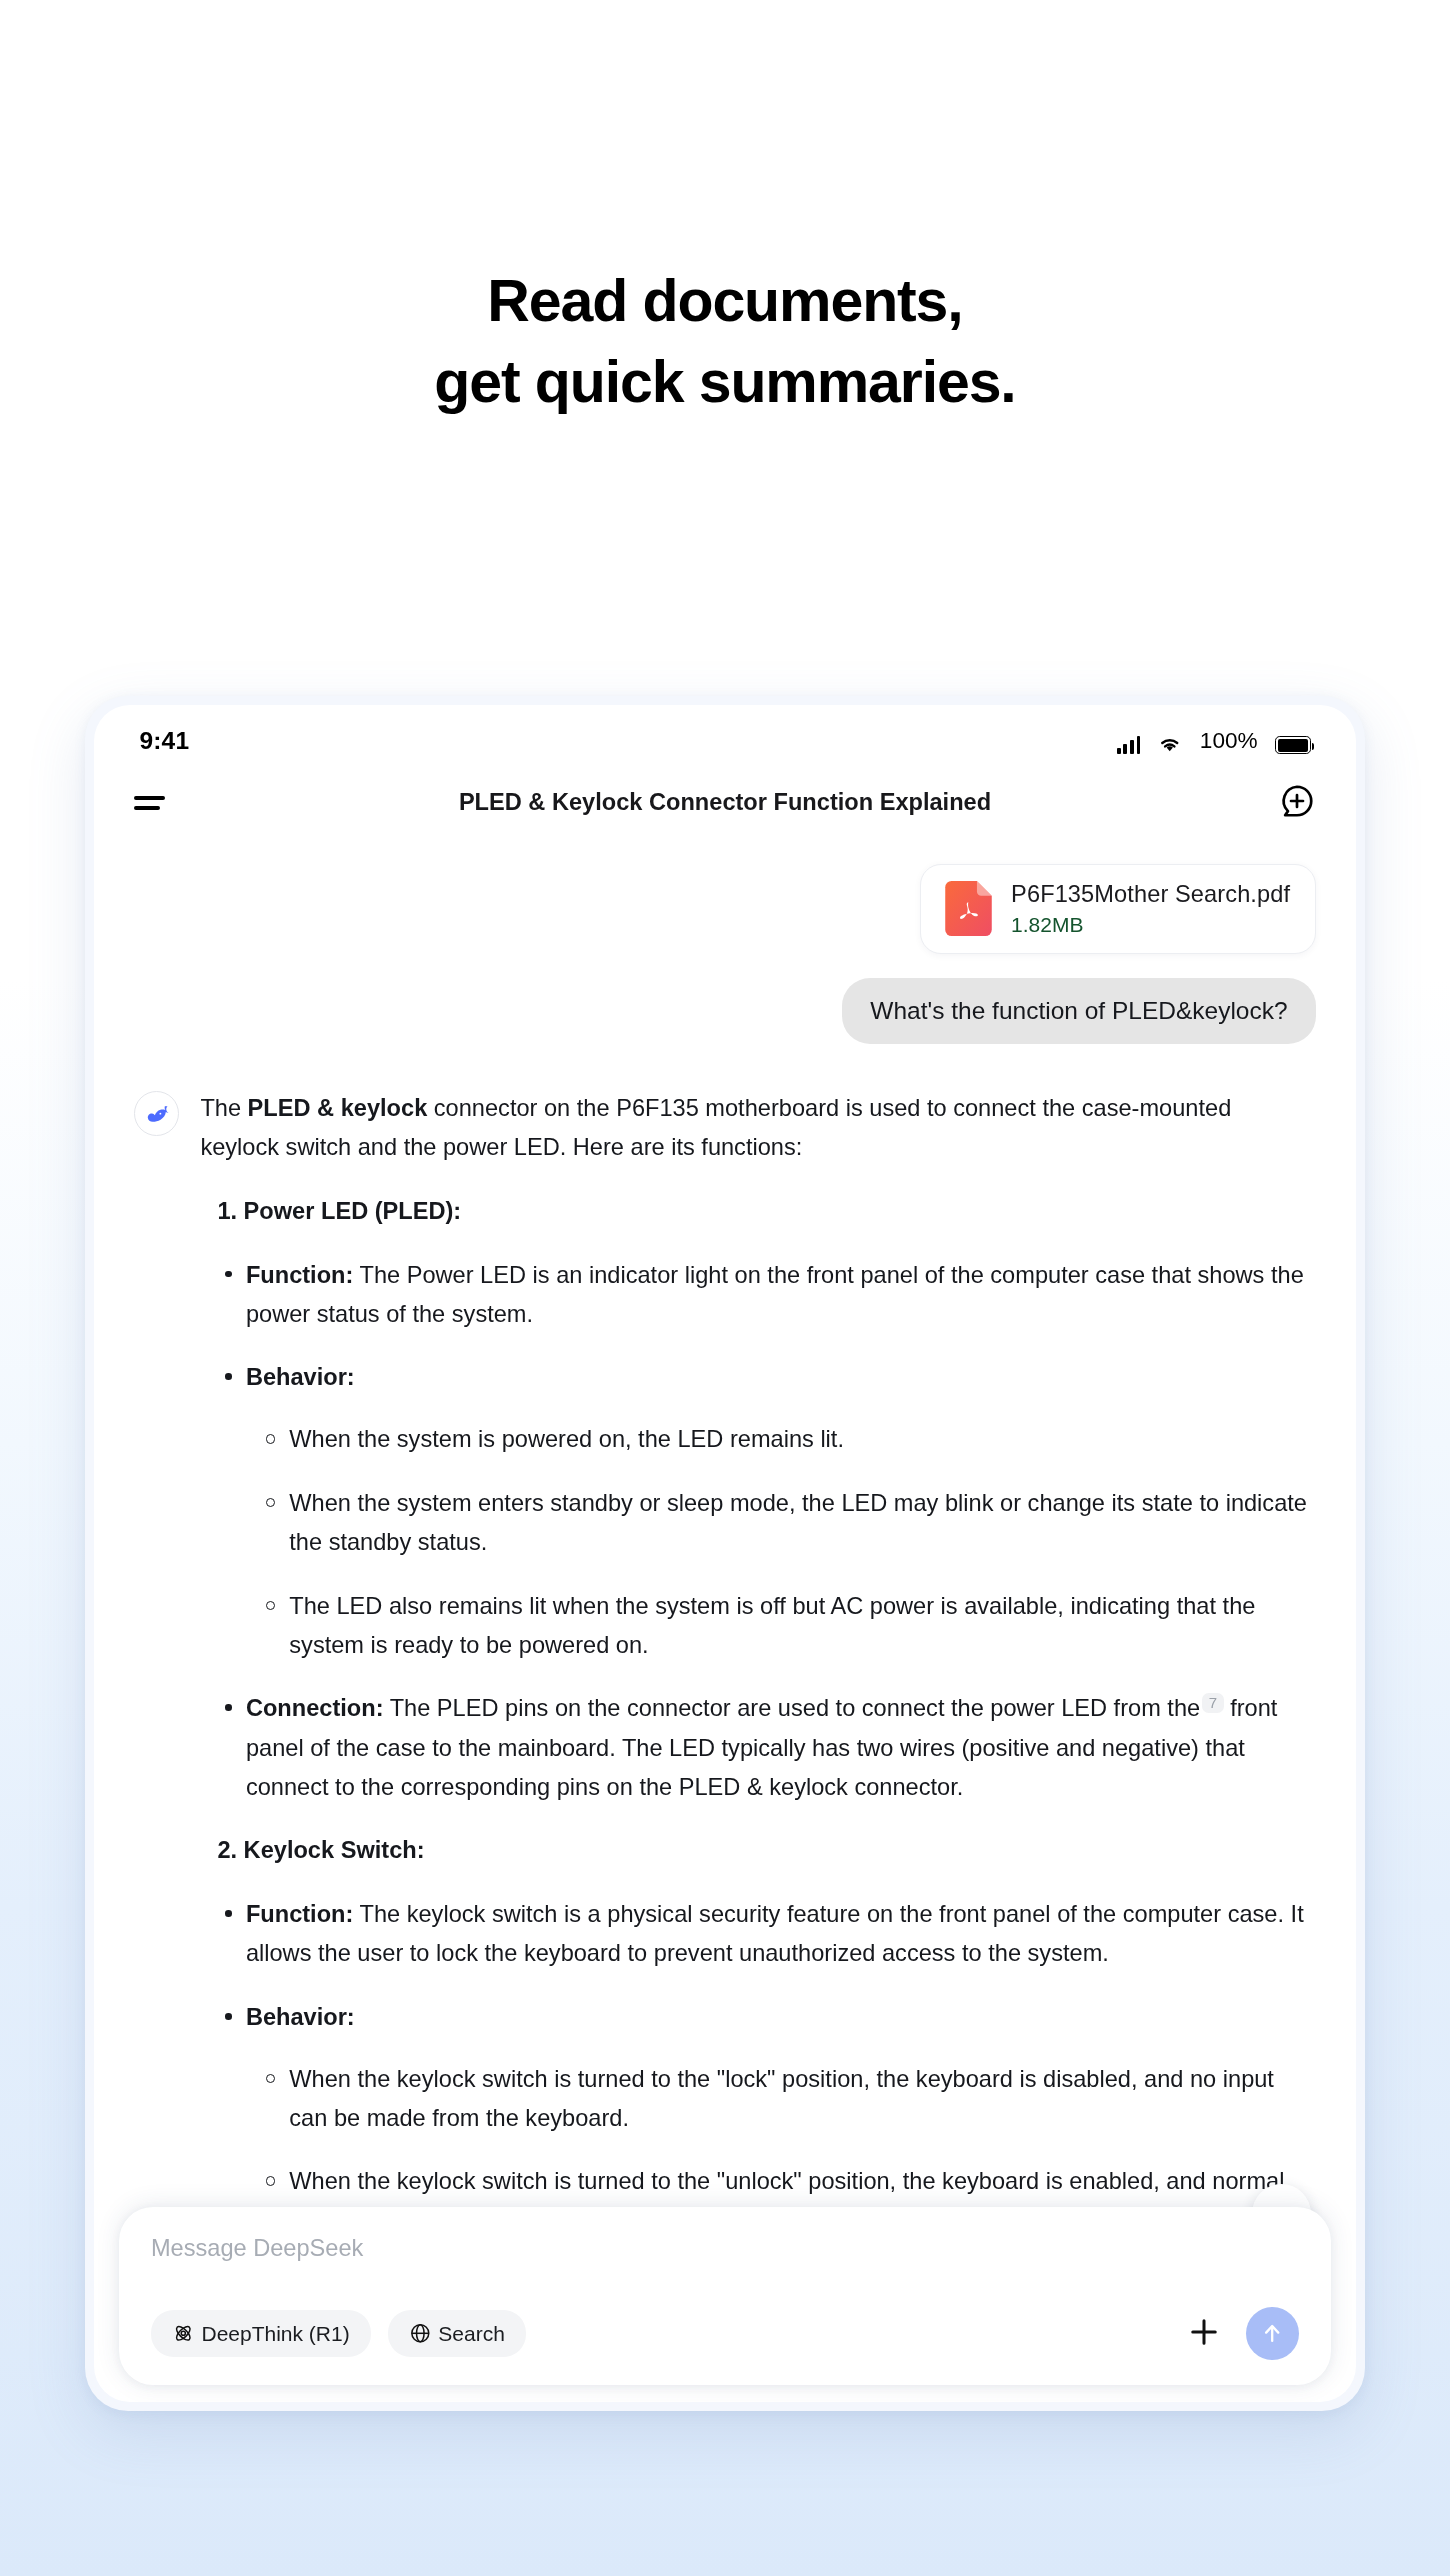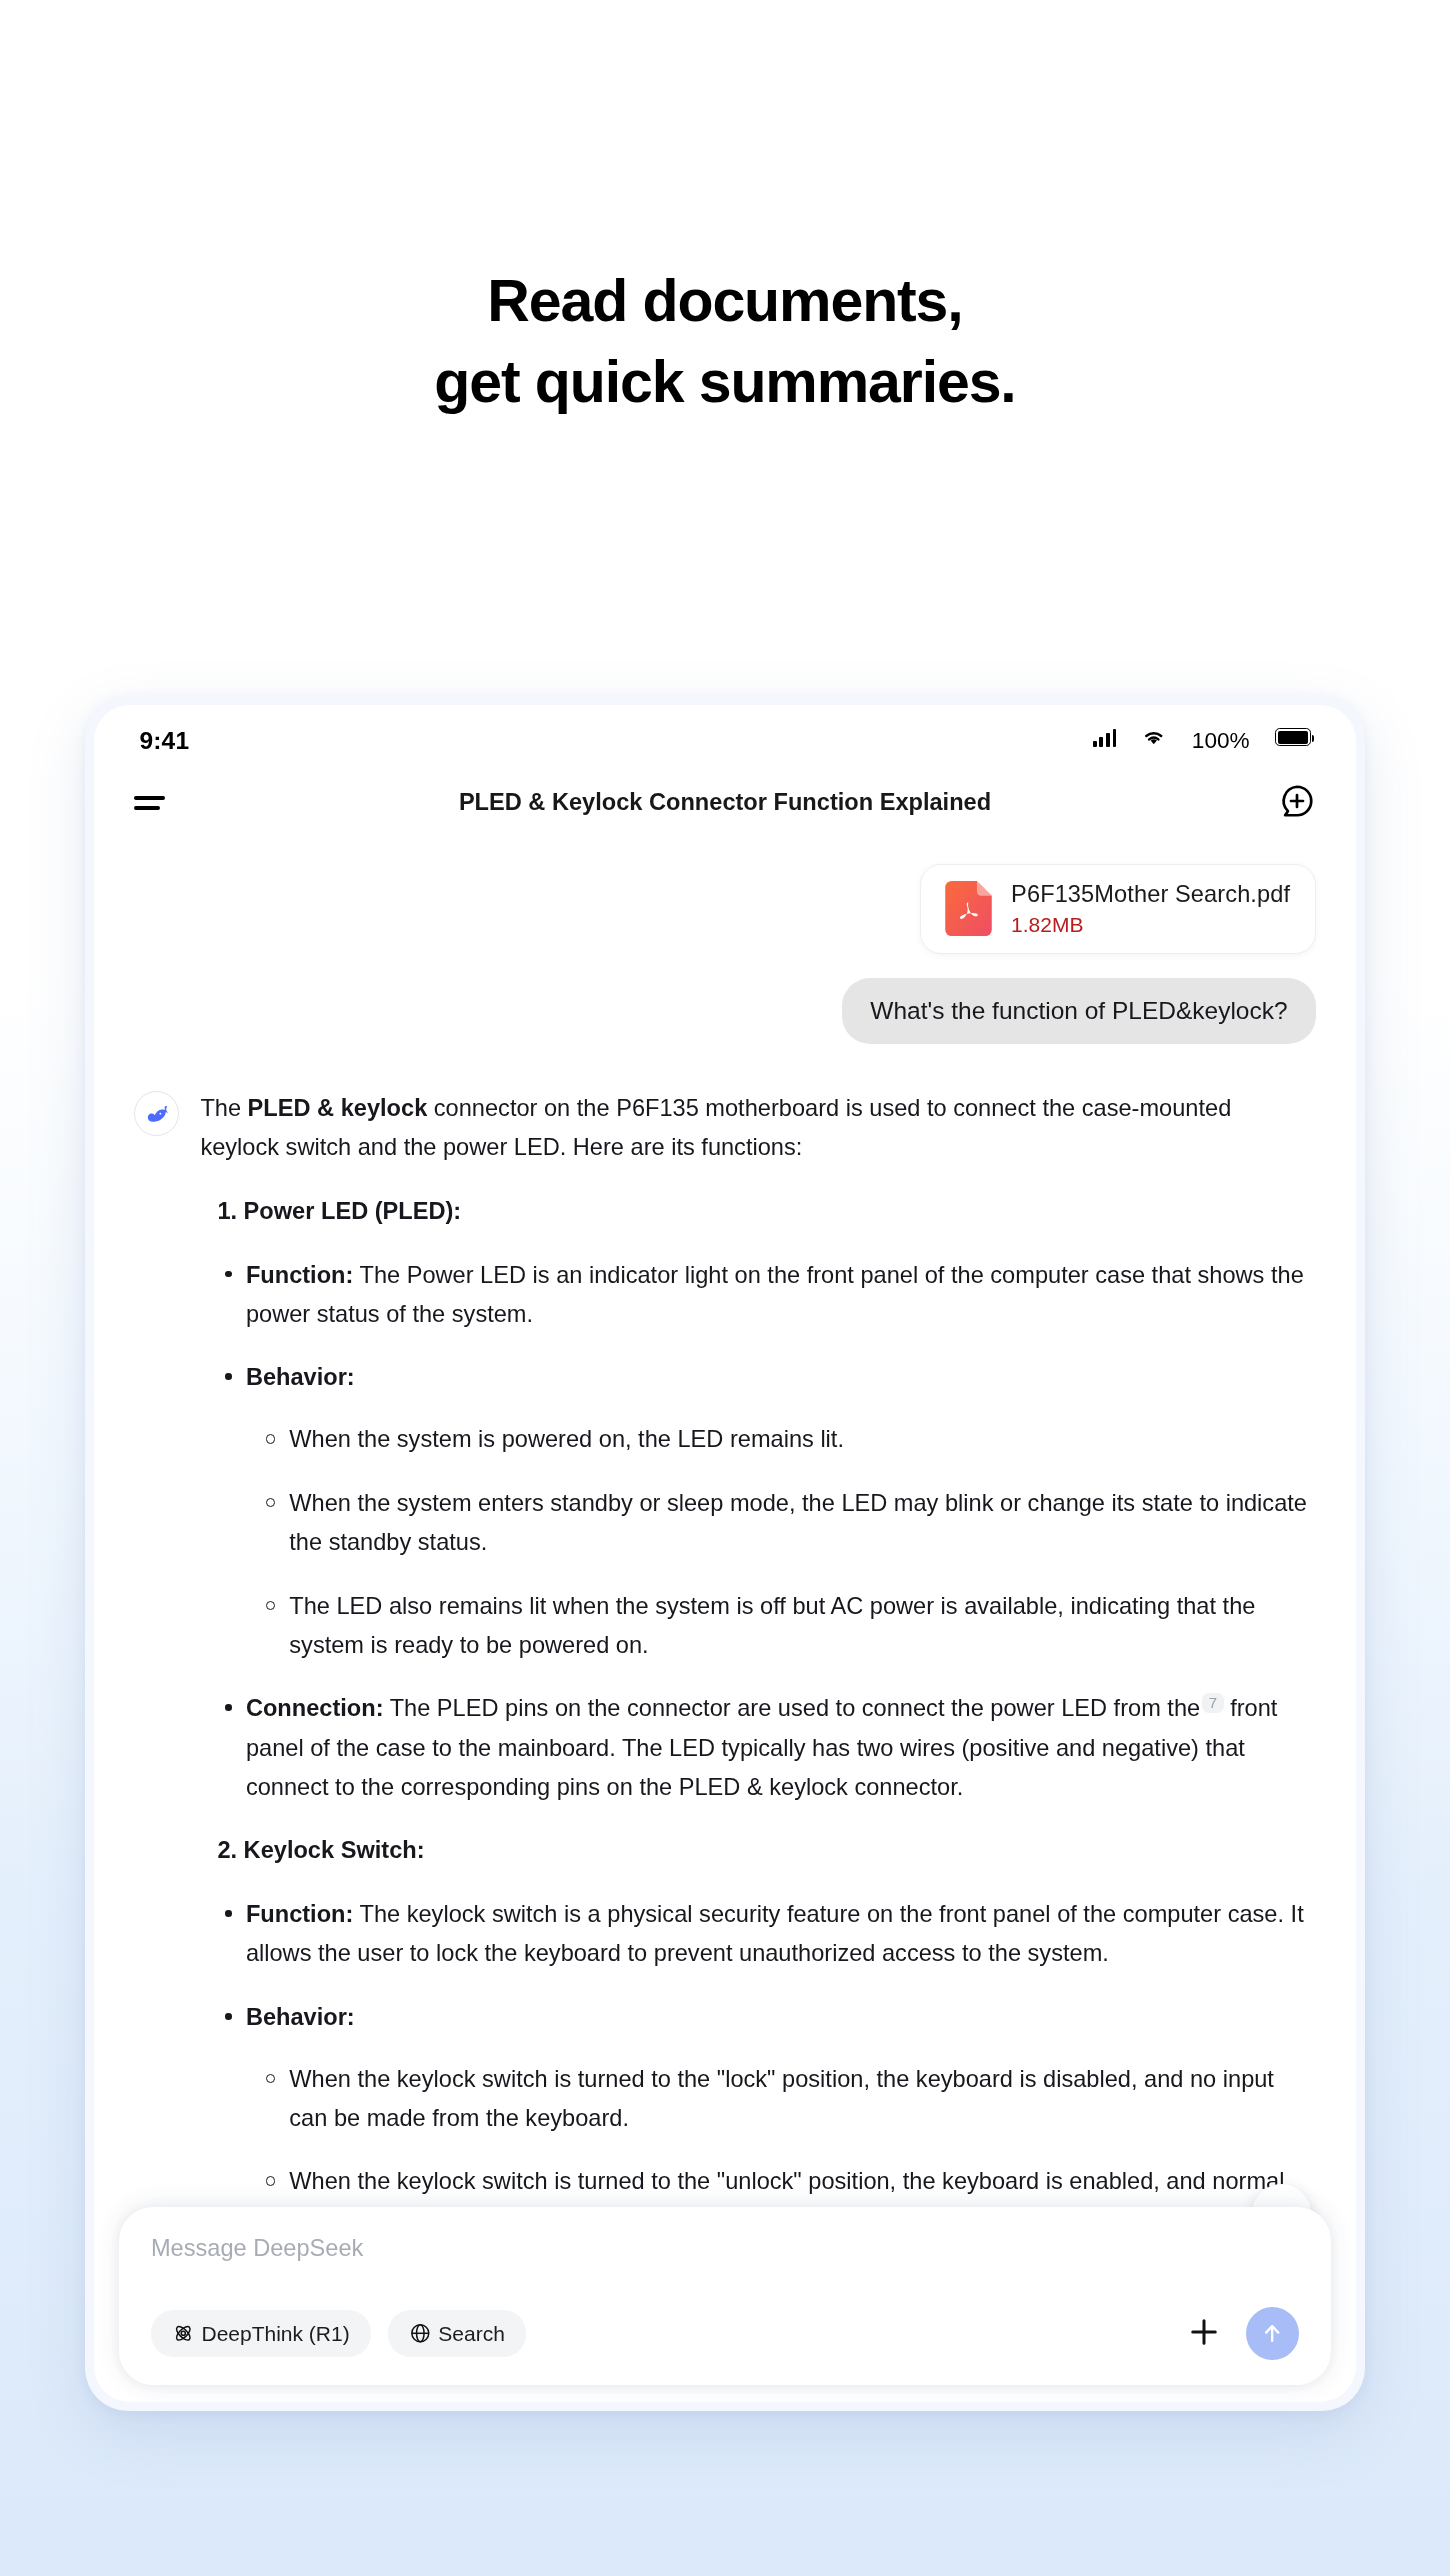--- a/index.html
+++ b/index.html
@@ -28,21 +28,21 @@
     width:100%; height:100%; background:#fff;
     border-radius:36px; overflow:hidden; position:relative;
   }
 
   
   .statusbar {
     height:59px; display:flex; align-items:center;
     justify-content:space-between; padding:13.2px 45px 0 45px;
   }
   .clock { font-size:24.5px; font-weight:600; color:#000; letter-spacing:0.2px; }
-  .status-right { display:flex; align-items:flex-start; gap:25px; }
+  .status-right { display:flex; align-items:flex-end; gap:17px; }
   .bars { display:flex; align-items:flex-end; gap:2.8px; height:19px; }
   .bars i { width:3.8px; background:#000; border-radius:0.9px; display:block; }
   .bars i:nth-child(1){height:6.6px}.bars i:nth-child(2){height:10.4px}
   .bars i:nth-child(3){height:14px}.bars i:nth-child(4){height:18px}
   .batt-pct { font-size:22.6px; font-weight:500; color:#000; }
   .battery { width:36px; height:18px; border:1.9px solid #000; border-radius:4.7px; padding:1.9px; position:relative; }
   .battery::after{content:"";position:absolute;right:-4.7px;top:5.7px;width:2.8px;height:6.6px;background:#000;border-radius:0 1.9px 1.9px 0;}
   .battery span{display:block;width:100%;height:100%;background:#000;border-radius:1.9px;}
 
   
@@ -66,21 +66,21 @@
   .row-right { display:flex; justify-content:flex-end; }
 
   .filecard {
     display:flex; align-items:center; gap:19px;
     background:#fff; border:1.4px solid #eceef2; border-radius:21px;
     padding:16px 24.5px; margin-top:22.6px;
     box-shadow:0 1.9px 7.5px rgba(20,30,60,.045);
   }
   .pdf-icon { width:47px; height:55px; flex:none; }
   .file-name { font-size:23.6px; font-weight:500; color:#1b1b1f; letter-spacing:0.1px; }
-  .file-size { font-size:21px; color:#b91c1c; margin-top:4.7px; }
+  .file-size { font-size:21px; color:#14532d; margin-top:4.7px; }
 
   .bubble {
     background:#e5e5e5; color:#16181d;
     border-radius:28px; padding:19px 28px;
     font-size:24.5px; margin-top:24.5px; max-width:811px;
   }
 
   .answer { display:flex; gap:21px; margin-top:45px; }
   .avatar {
     width:45px; height:45px; border-radius:50%;

